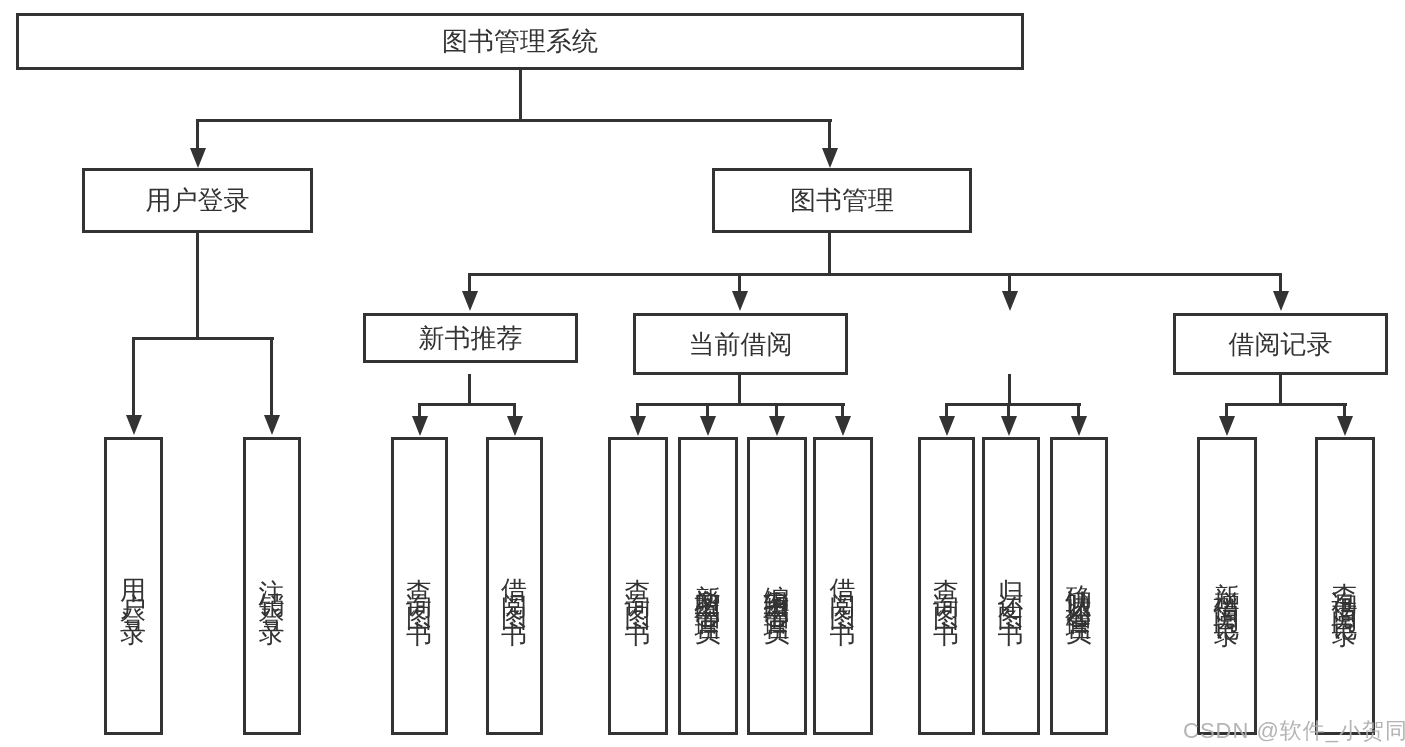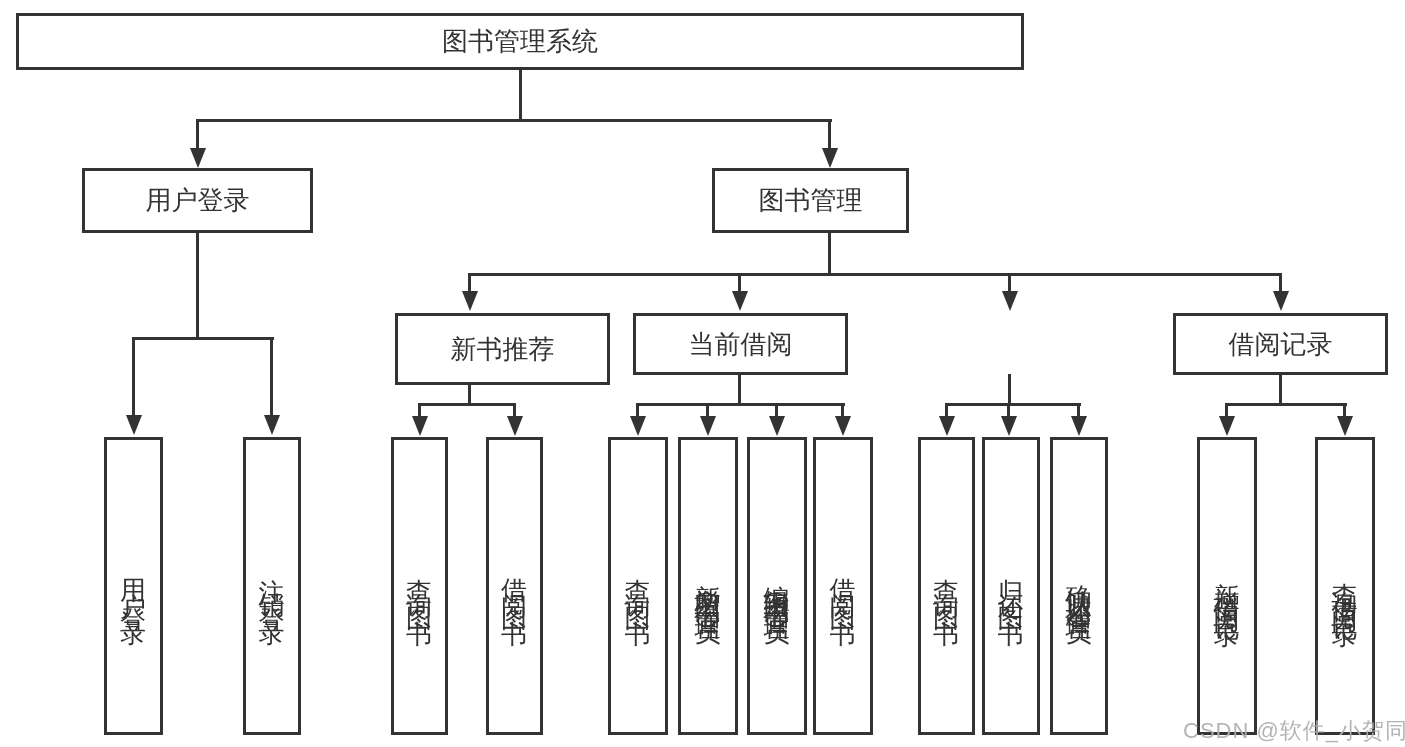--- a/index.html
+++ b/index.html
@@ -92,25 +92,25 @@
   <div class="arr" style="left:1225px;top:403px;height:13px;"></div>
   <div class="arr" style="left:1343px;top:403px;height:13px;"></div>
 
   <div class="box" style="left:16px;top:13px;width:1008px;height:57px;">
     <span>图书管理系统</span>
   </div>
 
   <div class="box" style="left:82px;top:168px;width:231px;height:65px;">
     <span>用户登录</span>
   </div>
-  <div class="box" style="left:712px;top:168px;width:197px;height:65px;">
+  <div class="box" style="left:712px;top:168px;width:260px;height:65px;">
     <span>图书管理</span>
   </div>
 
-  <div class="box" style="left:363px;top:313px;width:215px;height:72px;margin-left:32px;">
+  <div class="box" style="left:363px;top:313px;width:215px;height:50px;">
     <span>新书推荐</span>
   </div>
   <div class="box" style="left:633px;top:313px;width:215px;height:62px;">
     <span>当前借阅</span>
   </div>
   <div class="box" style="left:1173px;top:313px;width:215px;height:62px;">
     <span>借阅记录</span>
   </div>
 
   <div class="box leaf ls-wide" style="left:104px;top:437px;width:59px;height:298px;">

